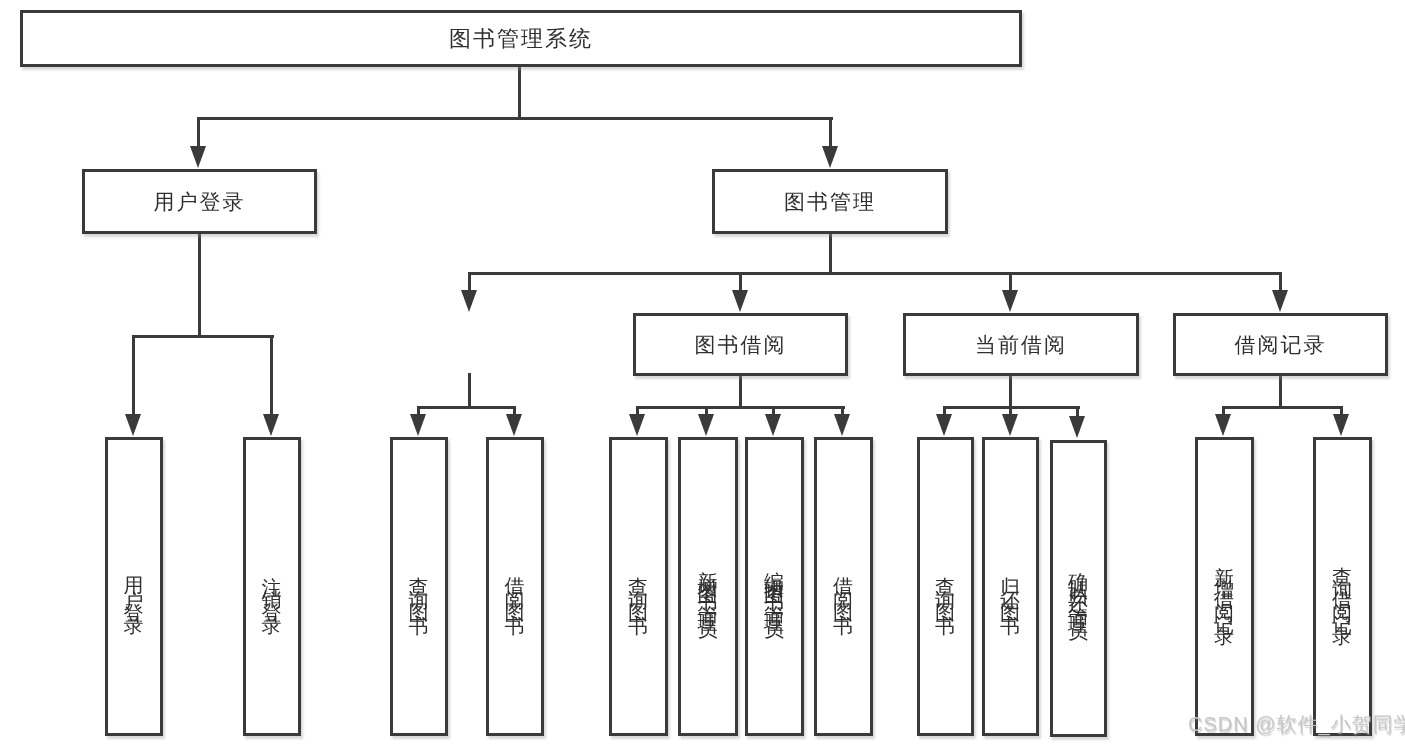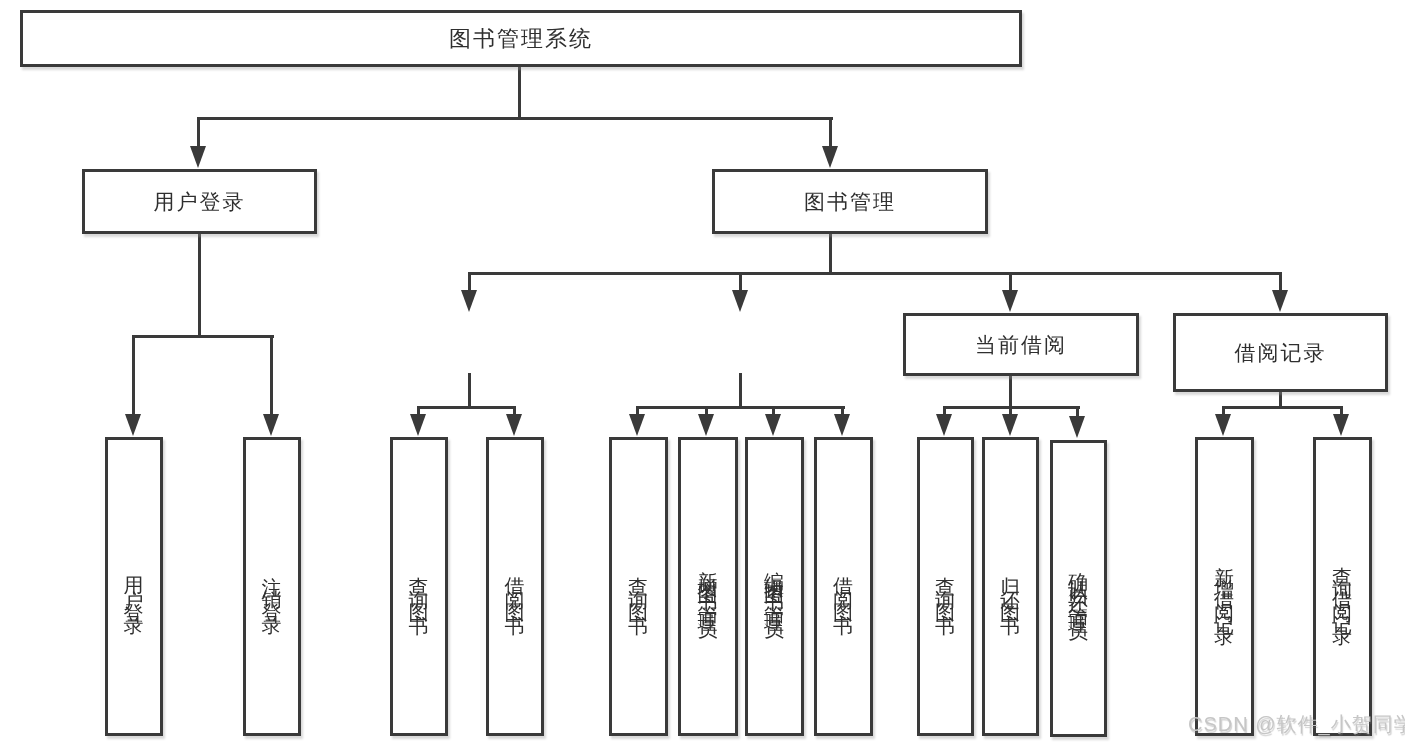--- a/index.html
+++ b/index.html
@@ -95,24 +95,25 @@
   <div class="vline" style="left:1279px;top:373px;height:36px"></div>
   <div class="hline" style="left:1222px;top:406px;width:121px"></div>
   <div class="vline" style="left:1222px;top:406px;height:14px"></div>
   <div class="arrow" style="left:1215px;top:414px"></div>
   <div class="vline" style="left:1340px;top:406px;height:14px"></div>
   <div class="arrow" style="left:1333px;top:414px"></div>
 
   <div class="box h root" style="left:20px;top:10px;width:1002px;height:57px">图书管理系统</div>
 
   <div class="box h" style="left:82px;top:169px;width:235px;height:65px">用户登录</div>
-  <div class="box h" style="left:712px;top:169px;width:276px;height:65px">图书管理</div>
+  <div class="box h" style="left:712px;top:169px;width:236px;height:65px">图书管理</div>
 
+  <div class="box h" style="left:633px;top:313px;width:215px;height:63px">图书借阅</div>
   <div class="box h" style="left:903px;top:313px;width:236px;height:63px">当前借阅</div>
-  <div class="box h" style="left:1173px;top:313px;width:215px;height:79px">借阅记录</div>
+  <div class="box h" style="left:1173px;top:313px;width:215px;height:63px">借阅记录</div>
 
   <div class="box v" style="left:105px;top:437px;width:58px;height:299px">
     <span class="vtext ls4">用户登录</span>
   </div>
   <div class="box v" style="left:243px;top:437px;width:58px;height:299px">
     <span class="vtext ls4">注销登录</span>
   </div>
 
   <div class="box v" style="left:390px;top:437px;width:58px;height:299px">
     <span class="vtext ls4">查询图书</span>

